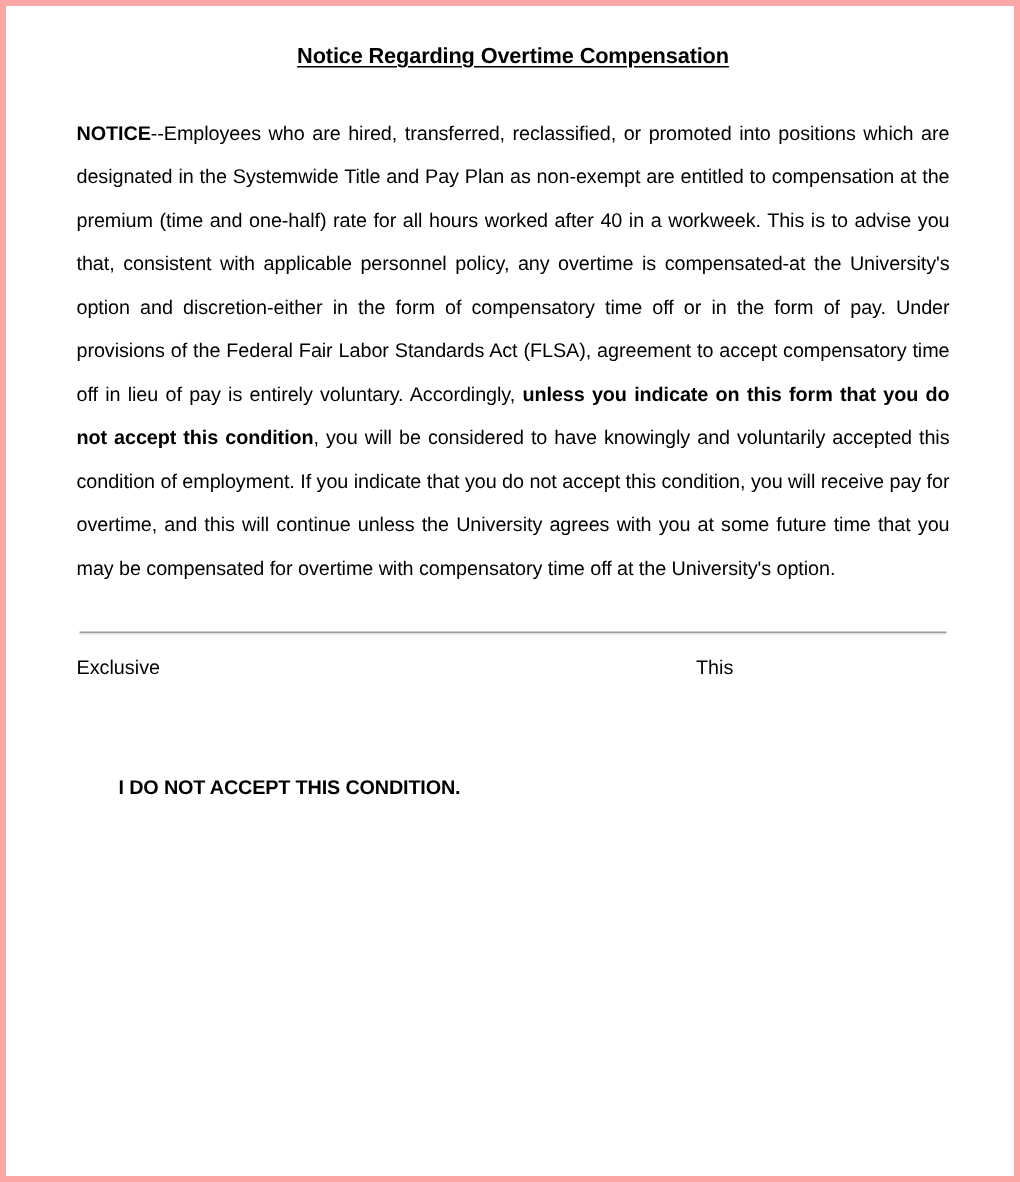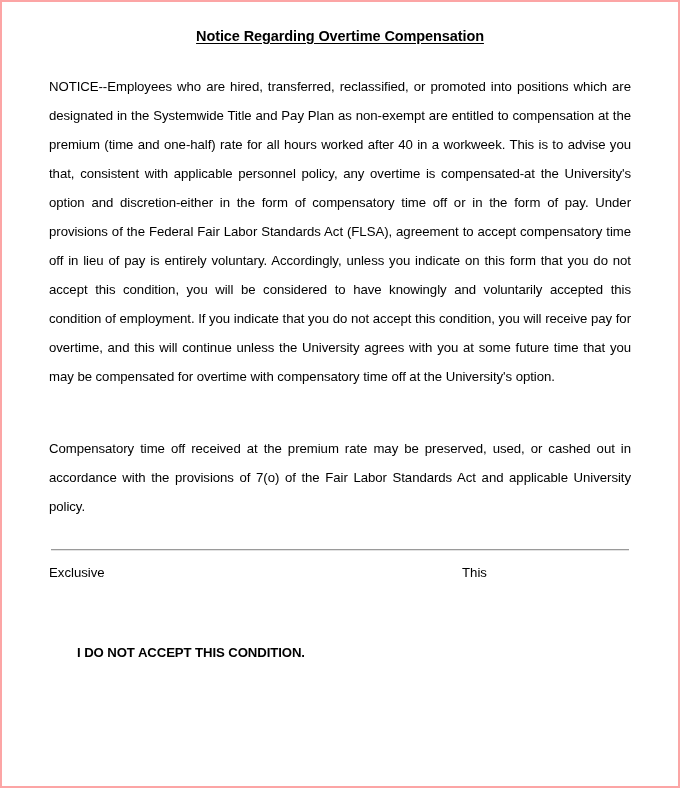--- a/index.html
+++ b/index.html
@@ -10,21 +10,21 @@
   body {
     font-family: "Liberation Sans", sans-serif;
     color: #000000;
   }
   .page {
     position: relative;
     width: 680px;
     height: 788px;
     box-sizing: border-box;
     background: #ffffff;
-    border: 2px solid #fca5a5;
+    border: 4px solid #fca5a5;
     overflow: hidden;
   }
   .content {
     position: absolute;
     left: 47px;
     top: 0;
     width: 582px;
   }
 
   
@@ -44,21 +44,21 @@
   .body-p {
     font-size: 13.2px;
     line-height: 29px;
     text-align: justify;
     text-justify: inter-word;
     margin: 0;
     letter-spacing: -0.05px;
   }
   .body-p.first { margin-top: 27px; }
   .body-p.second { margin-top: 43px; }
-  .body-p b { font-weight: normal; margin-top: 32px; }
+  .body-p b { font-weight: bold; margin-top: 32px; }
 
   
   .condition-heading {
     font-size: 13.2px;
     font-weight: bold;
     line-height: 20px;
     letter-spacing: -0.1px;
     margin: 0;
   }
   .accept-heading { margin-top: 37px; }
@@ -98,21 +98,20 @@
 <div class="page">
   <div class="content">
 
     <div class="doc-title title-1">Notice Regarding Overtime Compensation</div>
 
 
     <p class="body-p first">
       <b>NOTICE</b><span>--Employees who are hired, transferred, reclassified, or promoted into positions which are designated in the Systemwide Title and Pay Plan as non-exempt are entitled to compensation at the premium (time and one-half) rate for all hours worked after 40 in a workweek. This is to advise you that, consistent with applicable personnel policy, any overtime is compensated-at the University's option and discretion-either in the form of compensatory time off or in the form of pay. Under provisions of the Federal Fair Labor Standards Act (FLSA), agreement to accept compensatory time off in lieu of pay is entirely voluntary. Accordingly, </span><b>unless you indicate on this form that you do not accept this condition</b><span>, you will be considered to have knowingly and voluntarily accepted this condition of employment. If you indicate that you do not accept this condition, you will receive pay for overtime, and this will continue unless the University agrees with you at some future time that you may be compensated for overtime with compensatory time off at the University's option.</span>
     </p>
 
-    <p class="body-p second">Compensatory time off received at the premium rate may be preserved, used, or cashed out in accordance with the provisions of 7(o) of the Fair Labor Standards Act and applicable University policy.</p>
 
 
     <div class="sig-block">
       <hr class="sig-rule">
       <div class="sig-labels">
         <span class="sig-label-signature">Exclusive</span>
         <span class="sig-label-date">This</span>
       </div>
     </div>
 

